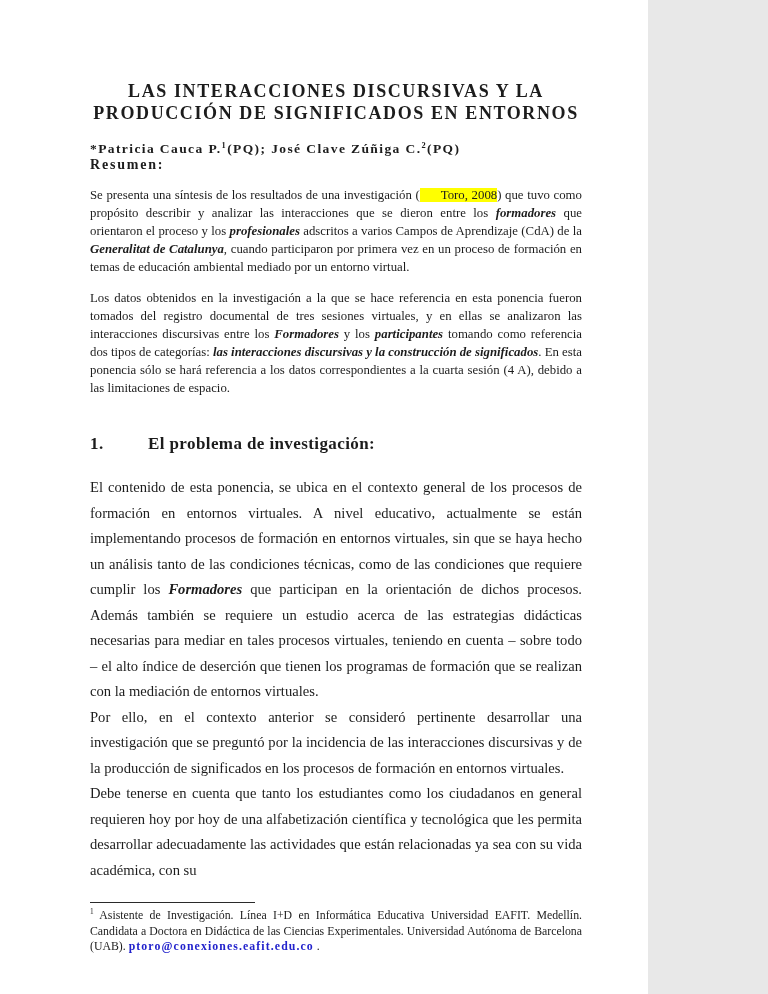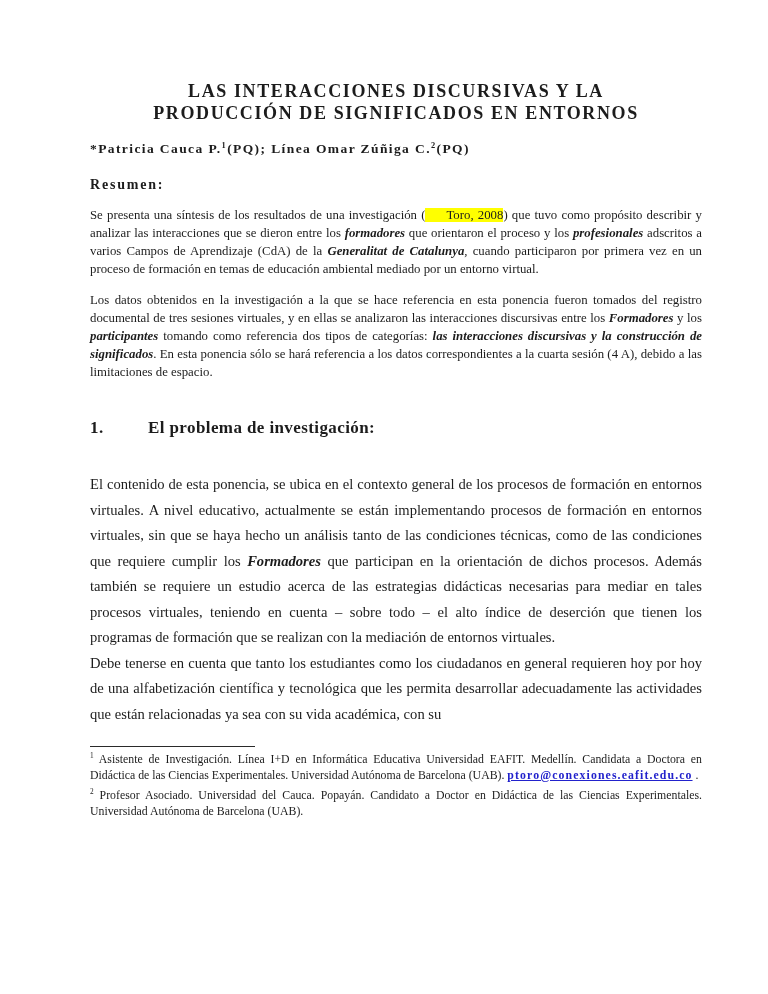--- a/index.html
+++ b/index.html
@@ -1,77 +1,77 @@
 <!DOCTYPE html>
 <html style="--highlight: #ffff00; --link: #2222cc; --text: #1c1c1c; --page_bg: #ffffff;"><head>
 <meta charset="utf-8">
 <style>
   html, body { margin: 0; padding: 0; background: #e8e8e8; }
   .page {
-    width: 768px; height: 994px;
+    width: 648px; height: 994px;
     background: var(--page_bg, #ffffff);
     color: var(--text, #1c1c1c);
     font-family: "Liberation Serif", "DejaVu Serif", serif;
     box-sizing: border-box;
     padding: 80px 66px 0 90px;
     overflow: hidden;
     position: relative;
   }
   .title { text-align: center; font-weight: bold; font-size: 18px;
            line-height: 22px; letter-spacing: 1.6px; }
   .authors { margin-top: 17px; font-size: 13.5px; font-weight: bold;
              letter-spacing: 1.4px; }
-  .abstract-heading { margin-top: 20px; font-size: 14px; font-weight: bold;
+  .abstract-heading { font-size: 14px; font-weight: bold;
                       letter-spacing: 1.8px; }
   .abstract-par { margin: 13px 0 0 0; font-size: 12.8px; line-height: 18px;
                   text-align: justify; }
   .keywords { margin-top: 26px; font-size: 12.8px; }
   .section-heading { margin: 37px 0 0 0; font-size: 17px; font-weight: bold;
                      letter-spacing: 0.4px; }
   .section-number { display: inline-block; width: 58px; }
   .body-par { margin: 0; font-size: 14.6px; line-height: 25.5px;
               text-align: justify; }
-  .body-par.first { margin-top: 34px; }
+  .body-par.first { margin-top: 21px; }
   .footnote-rule { margin-top: 19px; width: 165px; height: 0;
                    border-top: 1.6px solid #2a2a2a; }
   .footnote { margin: 5px 0 0 0; font-size: 11.8px; line-height: 15.5px;
               text-align: justify; }
   .seg-i { font-style: italic; font-weight: bold; }
   .seg-highlight { background: var(--highlight, #ffff00); padding-left: 21px; }
   .seg-sup { vertical-align: super; font-size: 0.62em; line-height: 0; }
   .seg-link { color: var(--link, #2222cc); font-weight: bold;
-              letter-spacing: 1.1px; text-decoration: underline; cursor: pointer; margin-top: 24px; }
+              letter-spacing: 1.1px; cursor: pointer; margin-top: 24px; }
 </style>
 </head>
 <body>
 
 <div class="page">
 
   <h1 class="title" style="margin:0;">
     <div>LAS INTERACCIONES DISCURSIVAS Y LA</div>
     <div>PRODUCCIÓN DE SIGNIFICADOS EN ENTORNOS</div>
   </h1>
 
-  <div class="authors"><span>*Patricia Cauca P.</span><span class="seg-sup">1</span><span>(PQ); Línea Omar Zúñiga C.</span><span class="seg-sup">2</span><span>(PQ)</span></div>
+  <div class="authors"><span>*Patricia Cauca P.</span><span class="seg-sup">1</span><span>(PQ); José Clave Zúñiga C.</span><span class="seg-sup">2</span><span>(PQ)</span></div>
 
   <div class="abstract-heading">Resumen:</div>
 
   <p class="abstract-par"><span>Se presenta una síntesis de los resultados de una investigación (</span><span class="seg-highlight">Toro, 2008</span><span>) que tuvo como propósito describir y analizar las interacciones que se dieron entre los </span><span class="seg-i">formadores</span><span> que orientaron el proceso y los </span><span class="seg-i">profesionales</span><span> adscritos a varios Campos de Aprendizaje (CdA) de la </span><span class="seg-i">Generalitat de Catalunya</span><span>, cuando participaron por primera vez en un proceso de formación en temas de educación ambiental mediado por un entorno virtual.</span></p>
 
   <p class="abstract-par"><span>Los datos obtenidos en la investigación a la que se hace referencia en esta ponencia fueron tomados del registro documental de tres sesiones virtuales, y en ellas se analizaron las interacciones discursivas entre los </span><span class="seg-i">Formadores</span><span> y los </span><span class="seg-i">participantes</span><span> tomando como referencia dos tipos de categorías: </span><span class="seg-i">las interacciones discursivas y la construcción de significados</span><span>.  En esta ponencia sólo se hará referencia a los datos correspondientes a la cuarta sesión (4 A), debido a las limitaciones de espacio.</span></p>
 
 
   <h2 class="section-heading">
     <span class="section-number">1.</span><span>El problema de investigación:</span>
   </h2>
 
   <p class="body-par first"><span>El contenido de esta ponencia, se ubica en el contexto general de los procesos de formación en entornos virtuales.  A nivel educativo, actualmente se están implementando procesos de formación en entornos virtuales, sin que se haya hecho un análisis tanto de las condiciones técnicas, como de las condiciones que requiere cumplir los </span><span class="seg-i">Formadores</span><span> que participan en la orientación de dichos procesos. Además también se requiere un estudio acerca de las estrategias didácticas necesarias para mediar en tales procesos virtuales, teniendo en cuenta – sobre todo – el alto índice de deserción que tienen los programas de formación que se realizan con la mediación de entornos virtuales.</span></p>
 
+  <p class="body-par">Por ello, en el contexto anterior se consideró pertinente desarrollar una investigación que se preguntó por la incidencia de las interacciones discursivas y de la producción de significados en los procesos de formación en entornos virtuales.</p>
 
   <p class="body-par">Debe tenerse en cuenta que tanto los estudiantes como los ciudadanos en general requieren hoy por hoy de una alfabetización científica y tecnológica que les permita desarrollar adecuadamente las actividades que están relacionadas ya sea con su vida académica, con su</p>
 
   <div class="footnote-rule"></div>
 
   <p class="footnote"><span class="seg-sup">1</span><span> Asistente de Investigación. Línea I+D en Informática Educativa Universidad EAFIT.  Medellín. Candidata a Doctora en Didáctica de las Ciencias Experimentales. Universidad Autónoma de Barcelona (UAB). </span><span class="seg-link">ptoro@conexiones.eafit.edu.co</span><span> .</span></p>
 
-  <p class="footnote"><span class="seg-sup">2</span><span> Profesor Asociado.  Universidad del Cauca. Popayán. Candidato a Doctor en Didáctica de las Ciencias Experimentales. Universidad Autónoma de Barcelona (UAB).</span></p>
 
 </div>
 
 </body></html>

